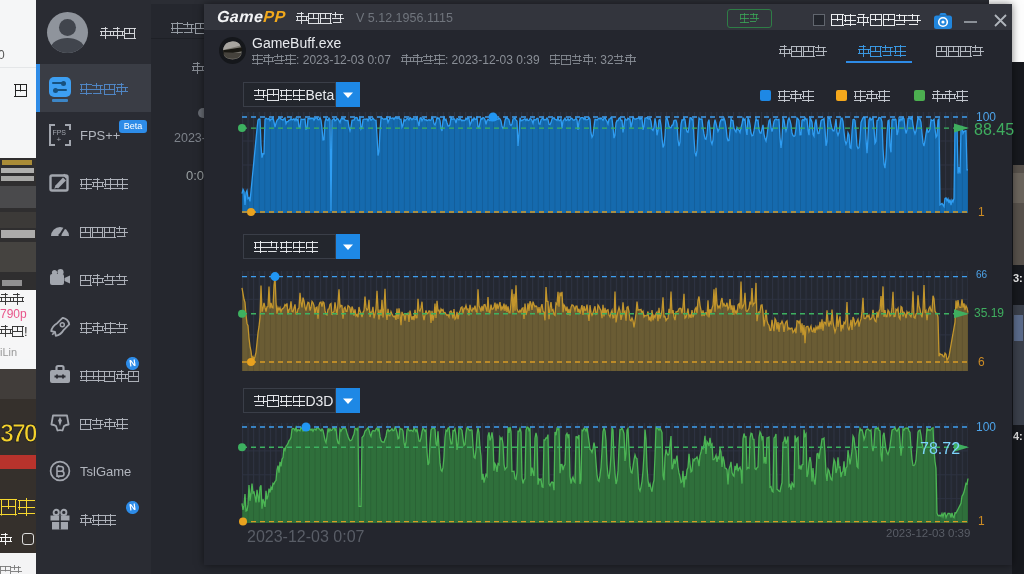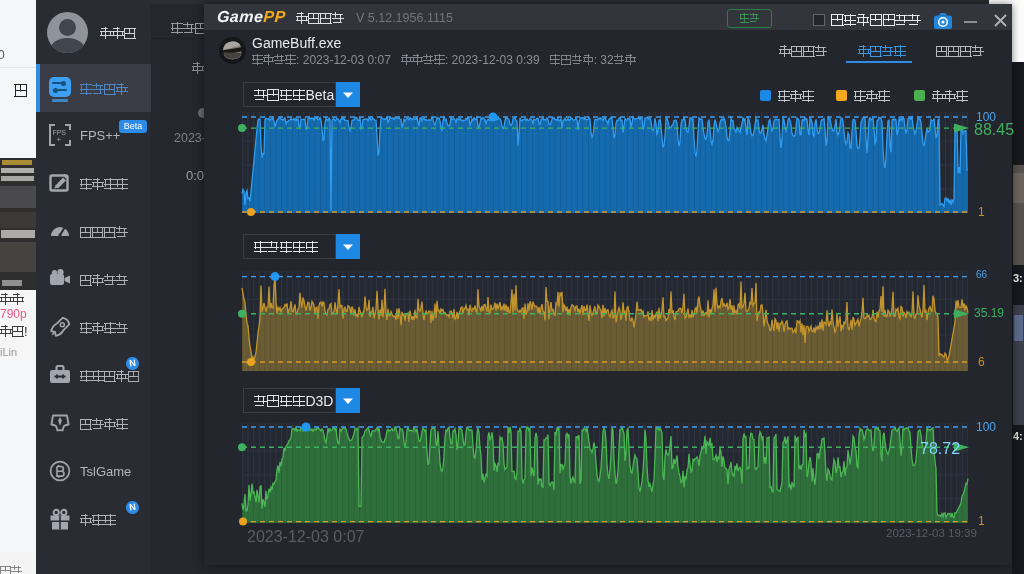--- a/index.html
+++ b/index.html
@@ -33,20 +33,28 @@
         <div class="abs" style="left:1px;top:72px;width:34px;height:8px;background:#c2c1bf;opacity:.85"></div>
         <div class="abs" style="left:0;top:84px;width:36px;height:30px;background:#454340"></div>
         <div class="abs" style="left:2px;top:122px;width:20px;height:6px;background:#bbb;opacity:.7"></div>
       </div>
 <div class="abs" style="left:0;top:290px;width:36px;height:69px;background:#f6f6f7">
         <div class="abs" style="left:0;top:2px;color:#333;font-size:13px;font-weight:bold"><i class="z d"></i><i class="z d"></i></div>
         <div class="abs" style="left:0;top:17px;color:#e8558a;font-size:12px">790p</div>
         <div class="abs" style="left:0;top:34px;color:#333;font-size:13px"><i class="z d"></i><i class="z b"></i>!</div>
         <div class="abs" style="left:0;top:56px;color:#999;font-size:11px">iLin</div>
       </div>
+<div class="abs" style="left:0;top:369px;width:36px;height:184px;background:#35302c">
+        <div class="abs" style="left:0;top:0;width:36px;height:30px;background:#413d3a"></div>
+        <div class="abs" style="left:0;top:50px;color:#f5d22c;font-size:25px;font-weight:bold;-webkit-text-stroke:1px #222;letter-spacing:-2px">370</div>
+        <div class="abs" style="left:0;top:86px;width:36px;height:14px;background:#b8332c"></div>
+        <div class="abs" style="left:0;top:128px;color:#f7d82e;font-size:19px;font-weight:bold"><i class="z b"></i><i class="z a"></i></div>
+        <div class="abs" style="left:0;top:163px;color:#fff;font-size:13px"><i class="z d"></i></div>
+        <div class="abs" style="left:22px;top:164px;width:12px;height:12px;border:1.5px solid #ddd;border-radius:3px"></div>
+      </div>
 <div class="abs" style="left:0;top:553px;width:36px;height:21px;background:#f4f4f5">
         <div class="abs" style="left:0;top:11px;color:#777;font-size:12px"><i class="z b"></i><i class="z c"></i></div>
       </div>
 </div>
 <div class="abs" style="left:36px;top:0;width:115px;height:574px;background:#2a2c33">
 <div class="abs" style="left:11px;top:12px;width:41px;height:41px;border-radius:50%;background:#8f949c;overflow:hidden">
         <div class="abs" style="left:12px;top:7px;width:17px;height:17px;border-radius:50%;background:#41454d"></div>
         <div class="abs" style="left:4px;top:26px;width:33px;height:20px;border-radius:50%;background:#41454d"></div>
       </div>
 <div class="abs" style="left:64px;top:26px;color:#d8dade;font-size:13px;letter-spacing:4px"><i class="z d"></i><i class="z d"></i><i class="z b"></i></div>
@@ -287,13 +295,13 @@
 <div class="abs" style="left:976px;top:110px;color:#4da3e8;font-size:12px">100</div>
 <div class="abs" style="left:974px;top:121px;color:#3fae5f;font-size:16px">88.45</div>
 <div class="abs" style="left:978px;top:205px;color:#cd8c25;font-size:12px">1</div>
 <div class="abs" style="left:976px;top:269px;color:#4da3e8;font-size:10px">66</div>
 <div class="abs" style="left:974px;top:306px;color:#3fae5f;font-size:12px">35.19</div>
 <div class="abs" style="left:978px;top:355px;color:#cd8c25;font-size:12px">6</div>
 <div class="abs" style="left:976px;top:420px;color:#4da3e8;font-size:12px">100</div>
 <div class="abs" style="left:920px;top:440px;color:#7dd3fc;font-size:16px">78.72</div>
 <div class="abs" style="left:978px;top:514px;color:#cd8c25;font-size:12px">1</div>
 <div class="abs" style="left:247px;top:528px;color:#595d66;font-size:16px">2023-12-03 0:07</div>
-<div class="abs" style="left:886px;top:527px;color:#595d66;font-size:11.5px">2023-12-03 19:39</div>
+<div class="abs" style="left:886px;top:527px;color:#595d66;font-size:11.5px">2023-12-03 0:39</div>
 </div>
 </body></html>

